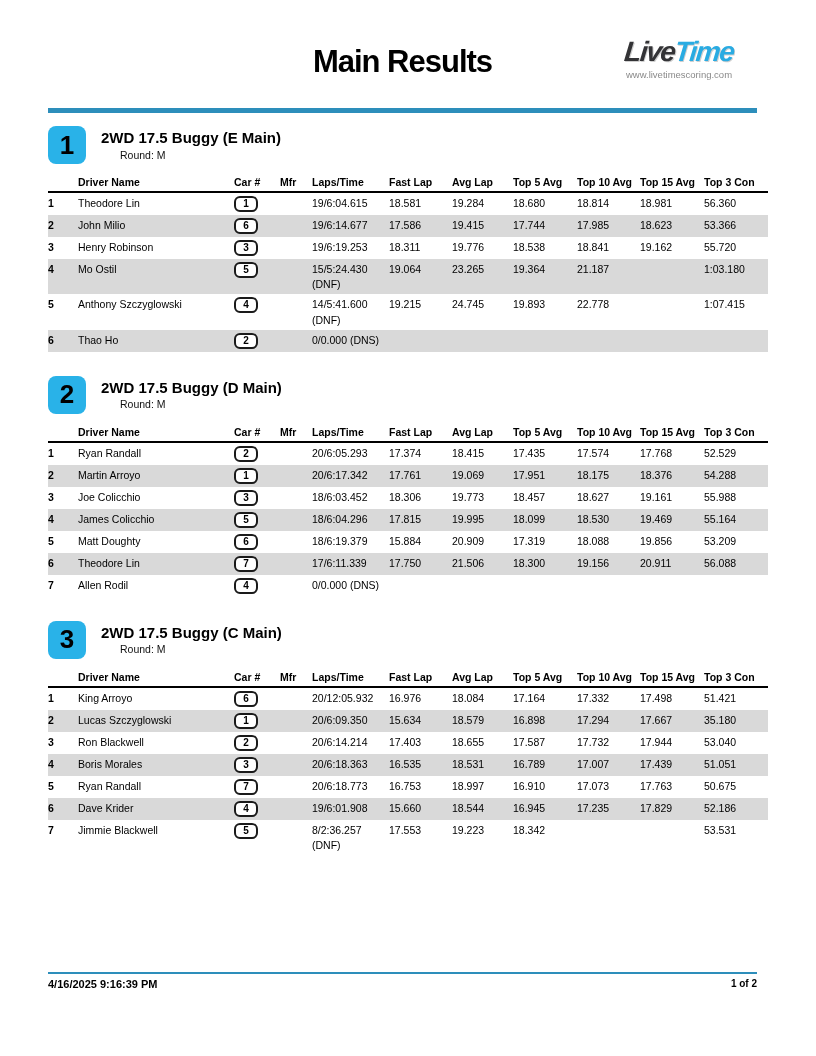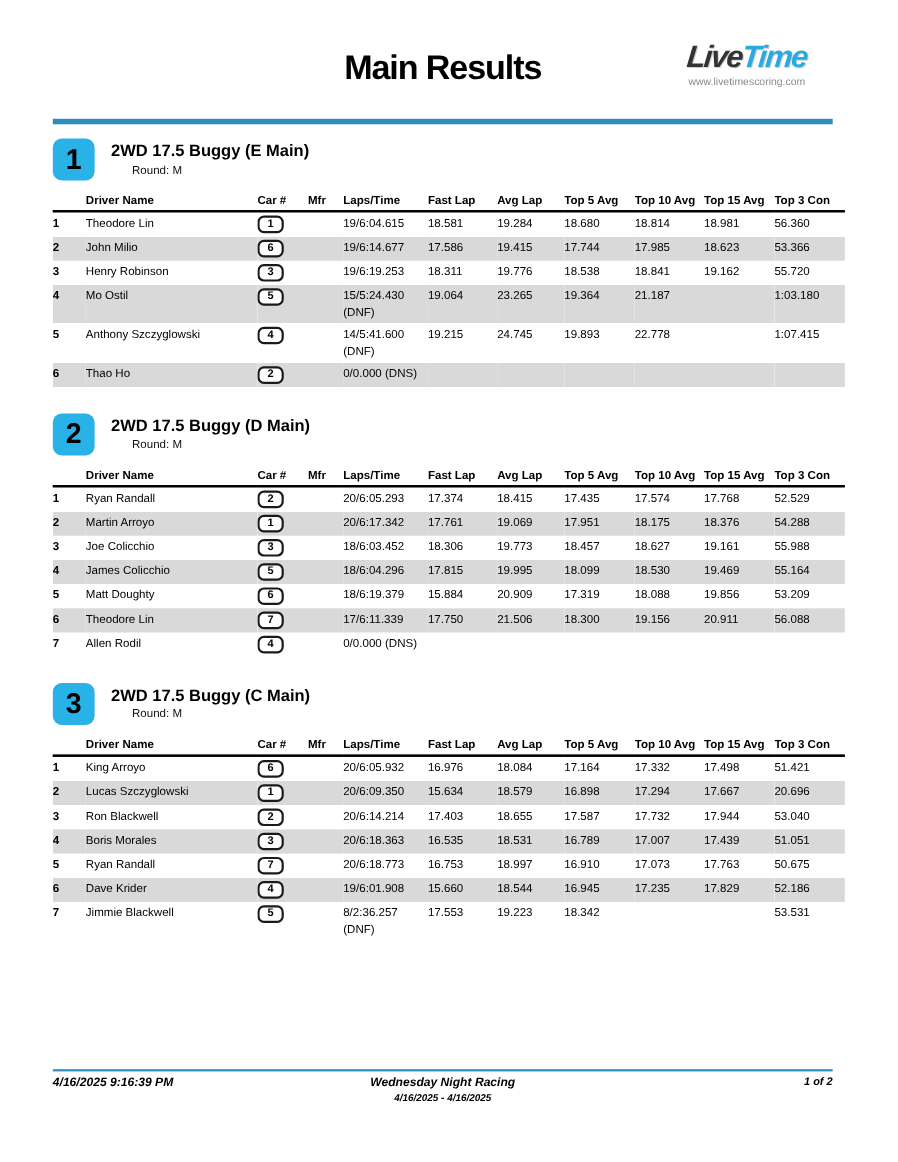--- a/index.html
+++ b/index.html
@@ -48,21 +48,21 @@
   .results-table tr.alt{background:var(--row-alt);}
   td.col-pos{font-weight:700;}
   .car-badge{display:inline-block;min-width:24px;padding:0 4px;border:2px solid #1a1a1a;
     border-radius:6px;background:#fff;text-align:center;font-weight:700;font-size:10px;
     line-height:12px;}
   .laps-note{margin-top:1px;}
 
   
   .report-footer{position:absolute;left:48px;right:48px;top:972px;}
   .footer-rule{height:2px;background:var(--accent);}
-  .footer-row{position:relative;padding-top:4px;font-style:italic;}
+  .footer-row{position:relative;padding-top:4px;}
   .footer-left{position:absolute;left:0;top:4px;font-size:11px;font-weight:700;}
   .footer-center{text-align:center;}
   .footer-event{font-size:11px;font-weight:700;}
   .footer-dates{font-size:9px;font-weight:700;margin-top:3px;}
   .footer-right{position:absolute;right:0;top:4px;font-size:10px;font-weight:700;}
 </style>
 </head>
 <body>
 
 <div class="page">
@@ -396,21 +396,21 @@
               <th>Top 3 Con</th>
             </tr>
           </thead>
       <tbody>
             <tr>
               <td class="col-position col-pos">1</td>
               <td class="col-drivername">King Arroyo</td>
               <td class="col-carnumber"><span class="car-badge">6</span></td>
               <td class="col-mfr"></td>
               <td class="col-lapstime">
-                <div>20/6:05.932</div>
+                <div>20/12:05.932</div>
               </td>
               <td class="col-fastlap">16.976</td>
               <td class="col-avglap">18.084</td>
               <td class="col-top5avg">17.164</td>
               <td class="col-top10avg">17.332</td>
               <td class="col-top15avg">17.498</td>
               <td class="col-top3con">51.421</td>
             </tr>
             <tr class="alt">
               <td class="col-position col-pos">2</td>
@@ -418,21 +418,21 @@
               <td class="col-carnumber"><span class="car-badge">1</span></td>
               <td class="col-mfr"></td>
               <td class="col-lapstime">
                 <div>20/6:09.350</div>
               </td>
               <td class="col-fastlap">15.634</td>
               <td class="col-avglap">18.579</td>
               <td class="col-top5avg">16.898</td>
               <td class="col-top10avg">17.294</td>
               <td class="col-top15avg">17.667</td>
-              <td class="col-top3con">20.696</td>
+              <td class="col-top3con">35.180</td>
             </tr>
             <tr>
               <td class="col-position col-pos">3</td>
               <td class="col-drivername">Ron Blackwell</td>
               <td class="col-carnumber"><span class="car-badge">2</span></td>
               <td class="col-mfr"></td>
               <td class="col-lapstime">
                 <div>20/6:14.214</div>
               </td>
               <td class="col-fastlap">17.403</td>
@@ -505,21 +505,17 @@
             </tr>
           </tbody>
     </table>
   </section>
 </div>
 
   <div class="report-footer">
     <div class="footer-rule"></div>
     <div class="footer-row">
       <span class="footer-left">4/16/2025 9:16:39 PM</span>
-      <div class="footer-center">
-        <div class="footer-event">Wednesday Night Racing</div>
-        <div class="footer-dates">4/16/2025 - 4/16/2025</div>
-      </div>
       <span class="footer-right">1 of 2</span>
     </div>
   </div>
 
 </div>
 
 </body></html>

